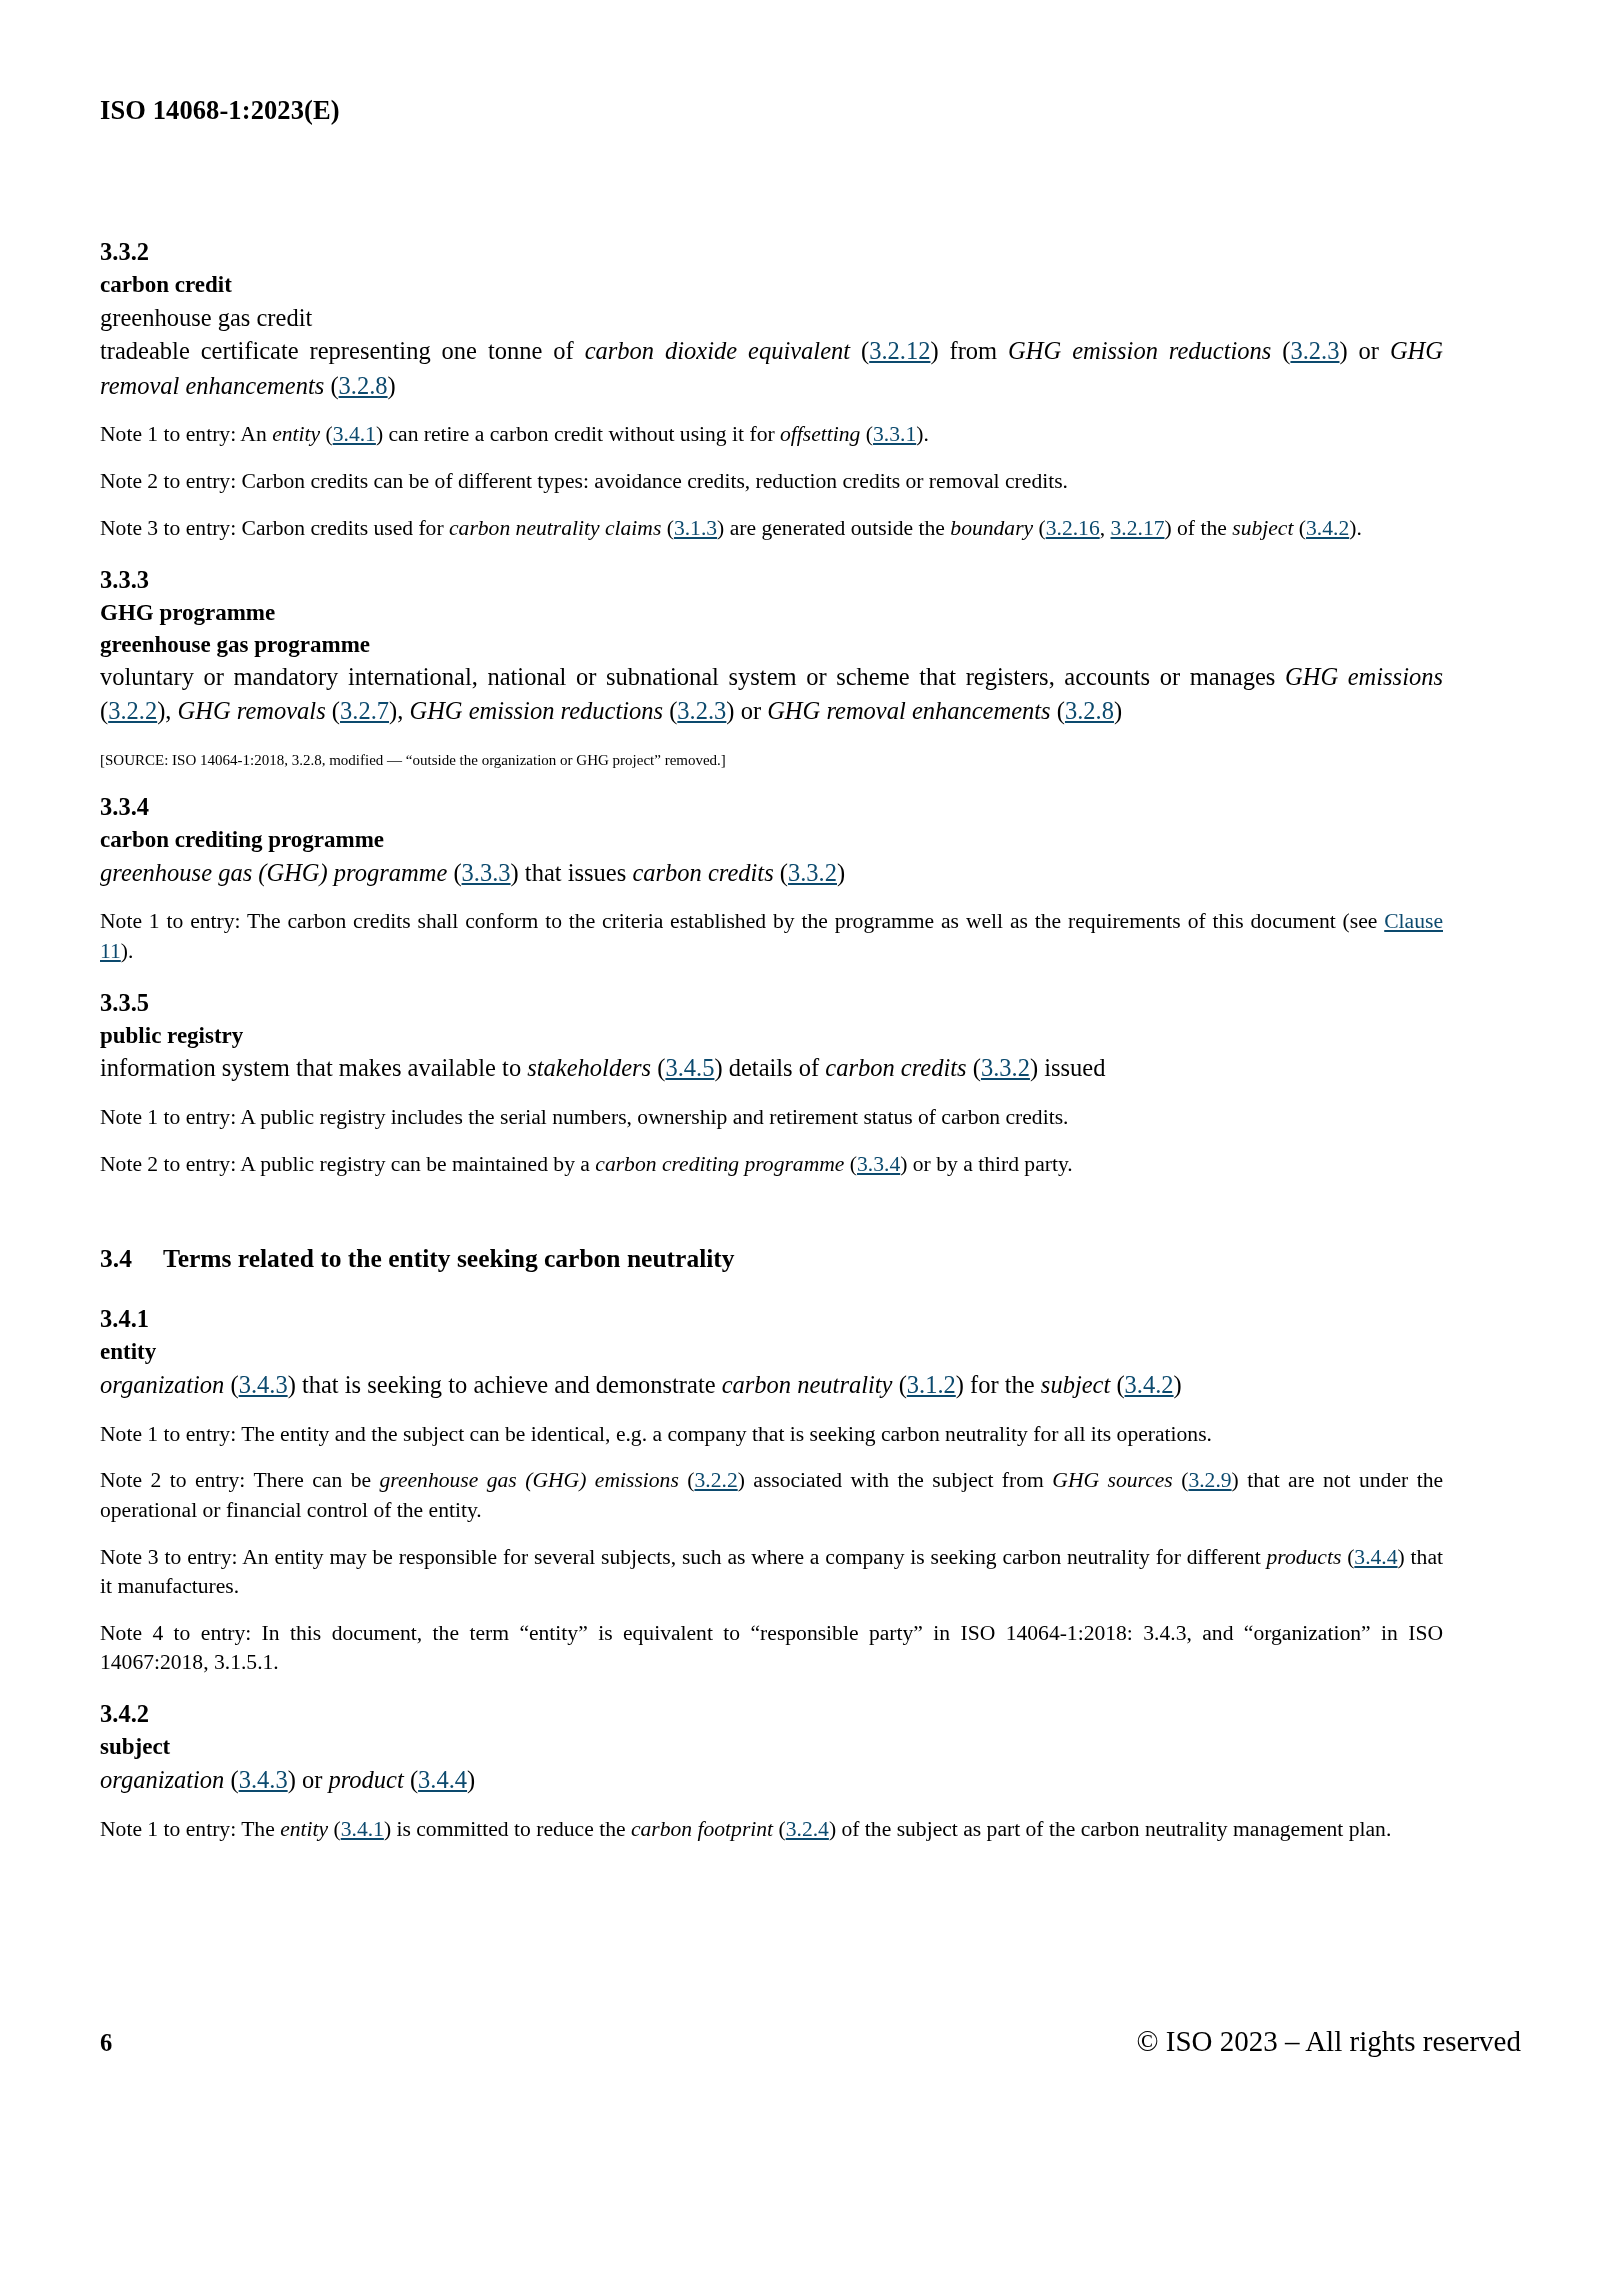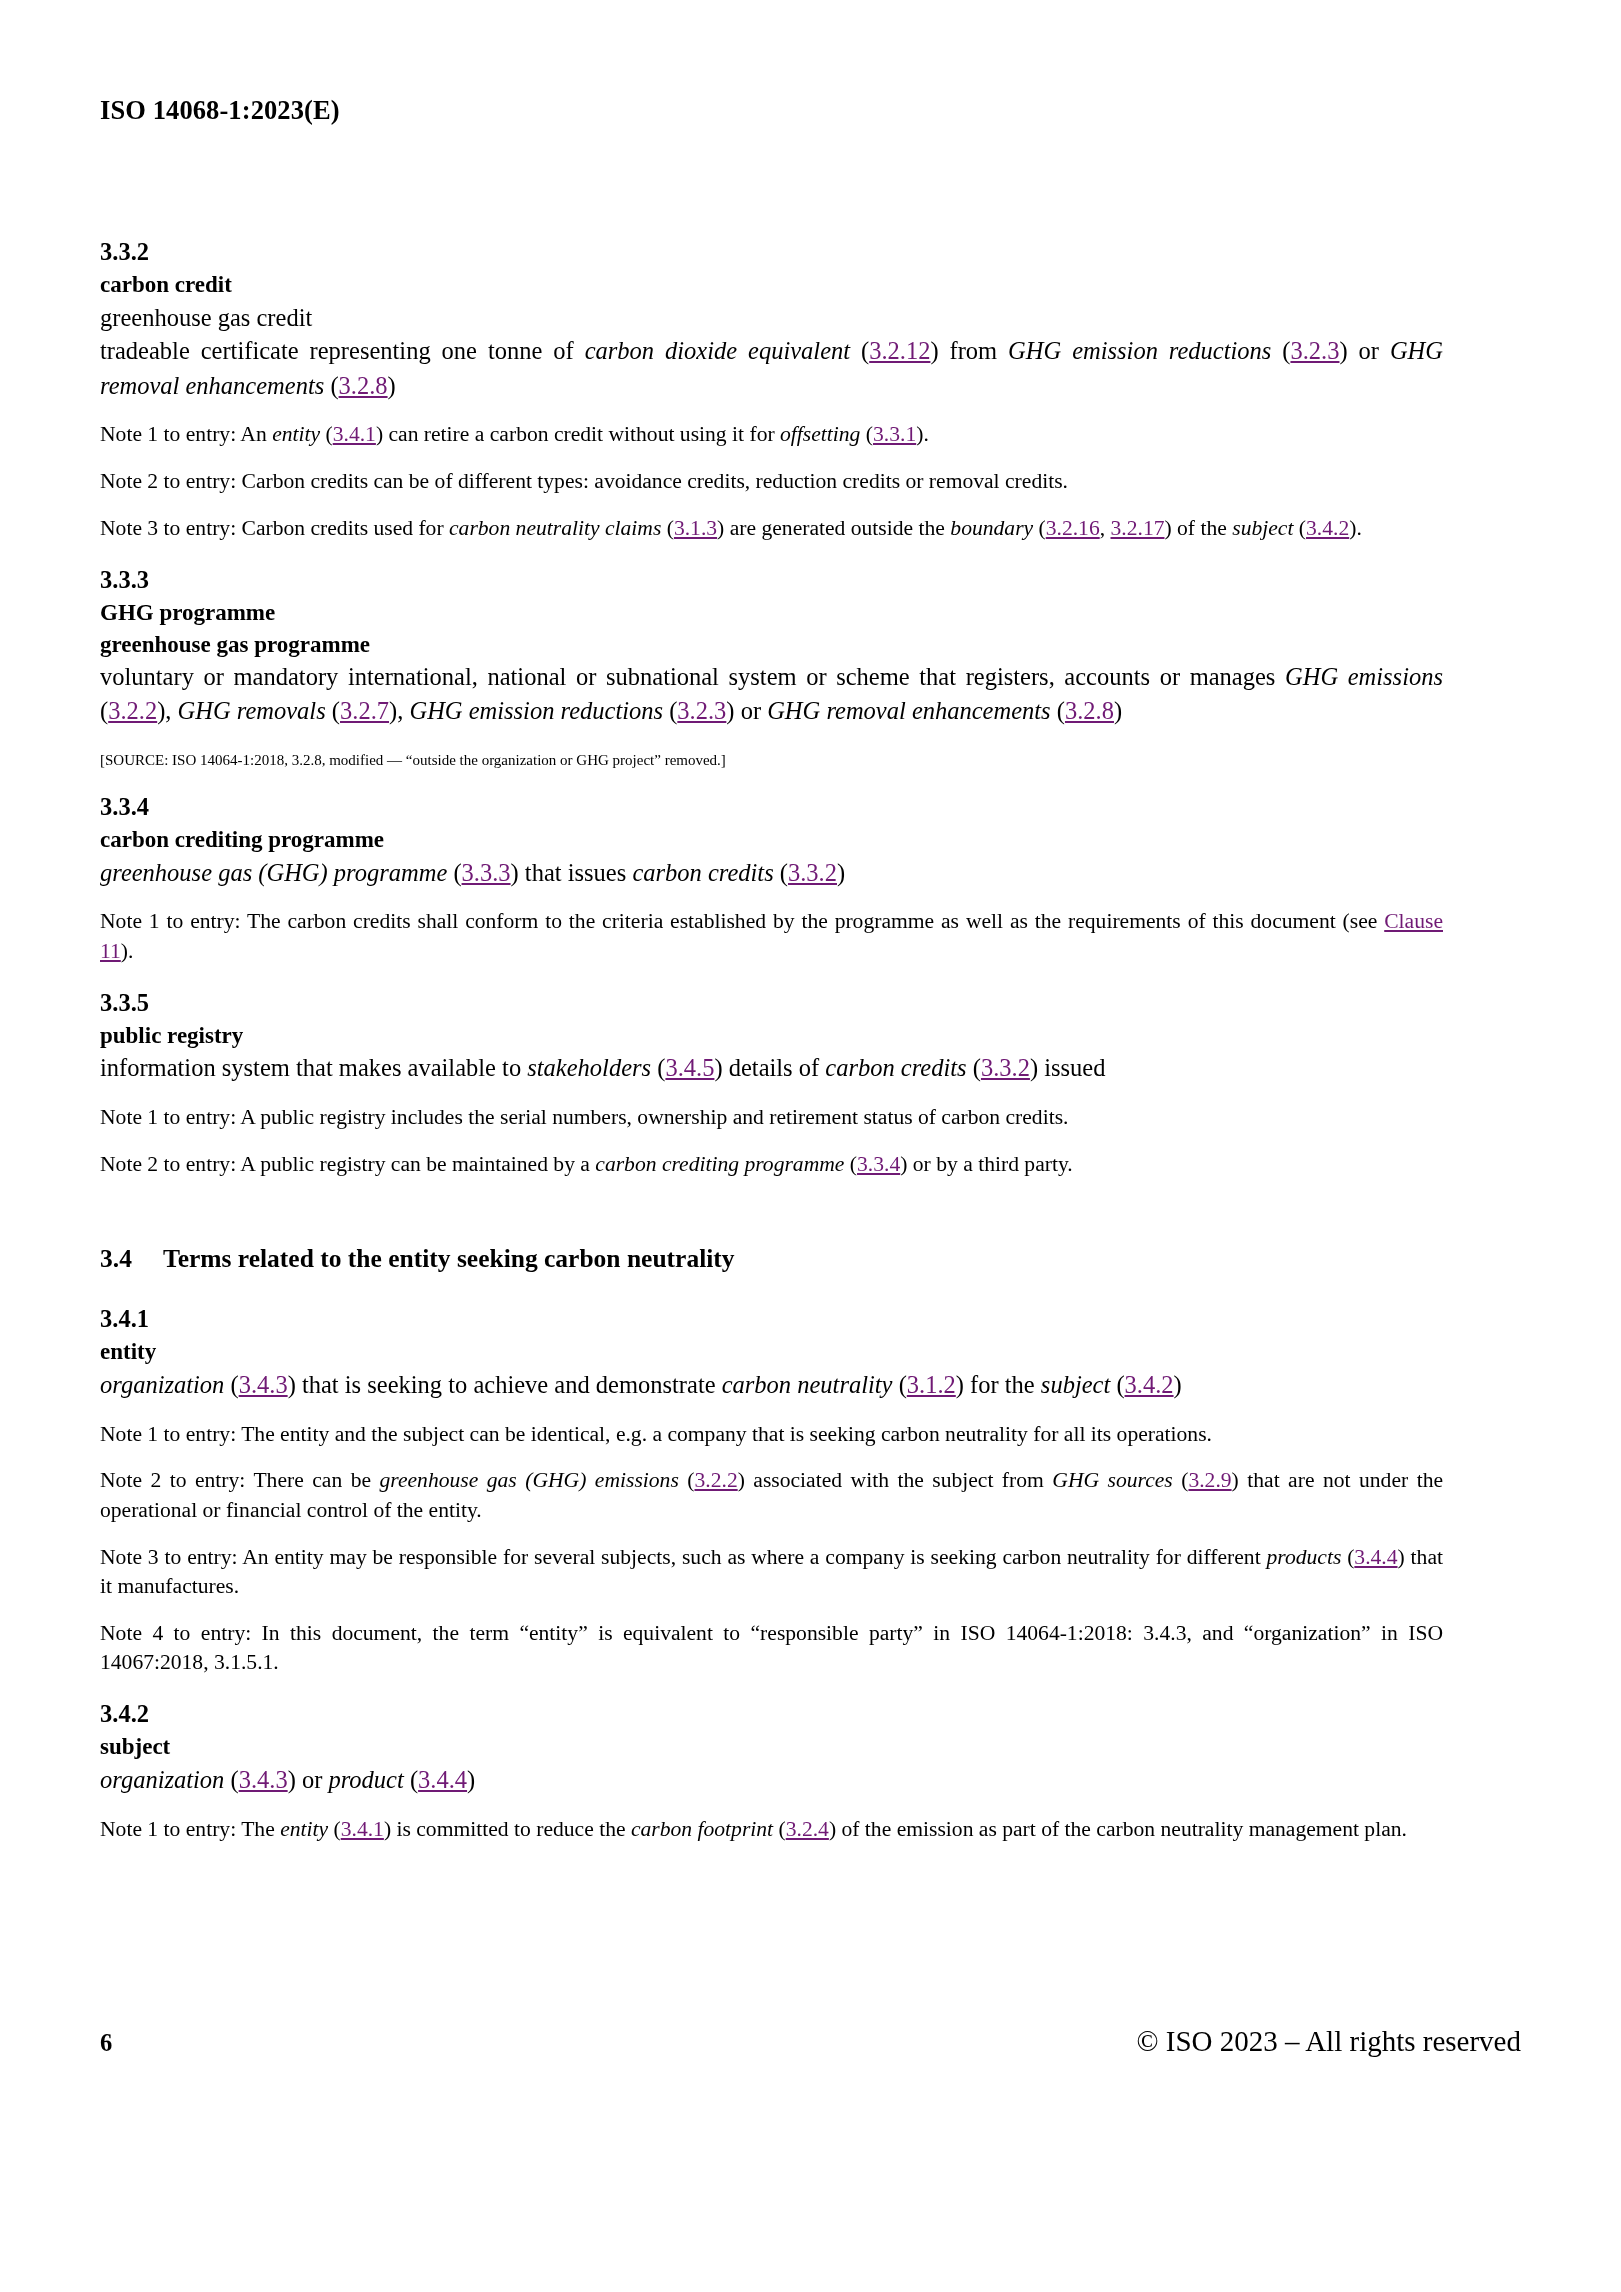--- a/index.html
+++ b/index.html
@@ -86,21 +86,21 @@
     width: 63px;
     flex: 0 0 63px;
   }
   .clause-heading .title {
     flex: 1 1 auto;
   }
 
   
   .i { font-style: italic; }
   a.xref {
-    color: #701a75;
+    color: #0c4a6e;
     text-decoration: underline;
     cursor: pointer;
   }
 
   
   .page-footer {
     position: absolute;
     left: 100px;
     right: 100px;
     bottom: 73px;
@@ -174,21 +174,21 @@
           <p class="note"><span>Note 1 to entry: The entity and the subject can be identical, e.g. a company that is seeking carbon neutrality for all its operations.</span></p>
           <p class="note"><span>Note 2 to entry: There can be </span><span class="i">greenhouse gas (GHG) emissions</span><span> (</span><a class="xref" href="#">3.2.2</a><span>) associated with the subject from </span><span class="i">GHG sources</span><span> (</span><a class="xref" href="#">3.2.9</a><span>) that are not under the operational or financial control of the entity.</span></p>
           <p class="note"><span>Note 3 to entry: An entity may be responsible for several subjects, such as where a company is seeking carbon neutrality for different </span><span class="i">products</span><span> (</span><a class="xref" href="#">3.4.4</a><span>) that it manufactures.</span></p>
           <p class="note"><span>Note 4 to entry: In this document, the term “entity” is equivalent to “responsible party” in ISO 14064-1:2018: 3.4.3, and “organization” in ISO 14067:2018, 3.1.5.1.</span></p>
           <div class="spacer-entry"></div>
         </div>
         <div class="entry">
           <div class="entry-number">3.4.2</div>
           <div class="term">subject</div>
           <p class="definition"><span class="i">organization</span><span> (</span><a class="xref" href="#">3.4.3</a><span>) or </span><span class="i">product</span><span> (</span><a class="xref" href="#">3.4.4</a><span>)</span></p>
-          <p class="note"><span>Note 1 to entry: The </span><span class="i">entity</span><span> (</span><a class="xref" href="#">3.4.1</a><span>) is committed to reduce the </span><span class="i">carbon footprint</span><span> (</span><a class="xref" href="#">3.2.4</a><span>) of the emission as part of the carbon neutrality management plan.</span></p>
+          <p class="note"><span>Note 1 to entry: The </span><span class="i">entity</span><span> (</span><a class="xref" href="#">3.4.1</a><span>) is committed to reduce the </span><span class="i">carbon footprint</span><span> (</span><a class="xref" href="#">3.2.4</a><span>) of the subject as part of the carbon neutrality management plan.</span></p>
           <div class="spacer-entry"></div>
         </div>
       </div>
   </div>
 
   <div class="page-footer">
     <span class="page-number">6</span>
     <span class="copyright">© ISO 2023 – All rights reserved</span>
   </div>
 

